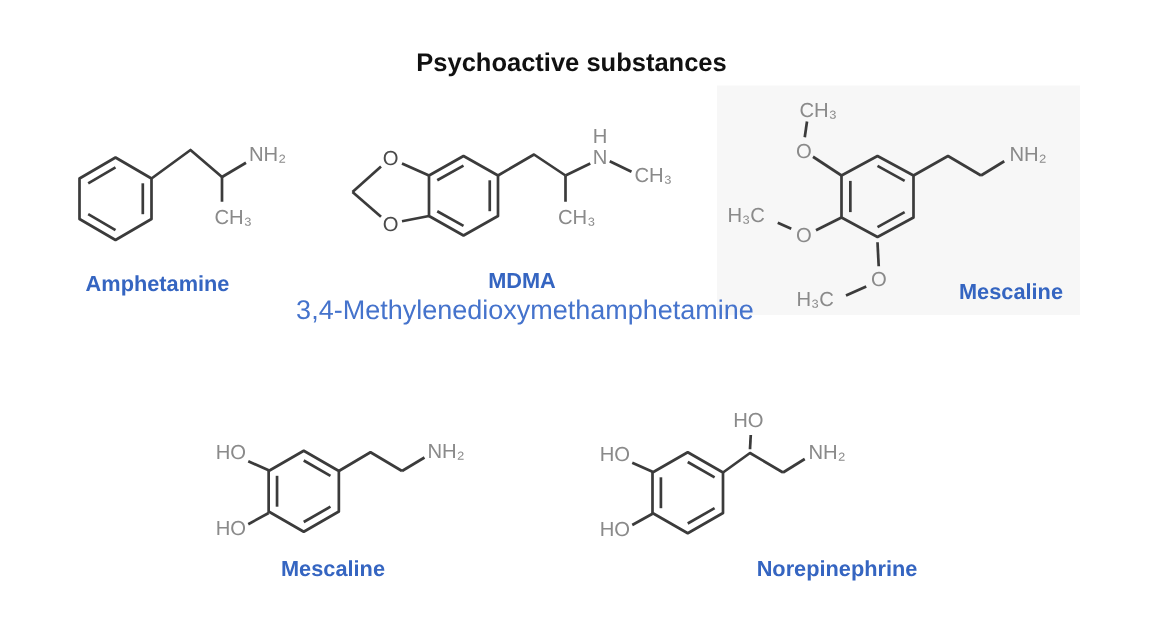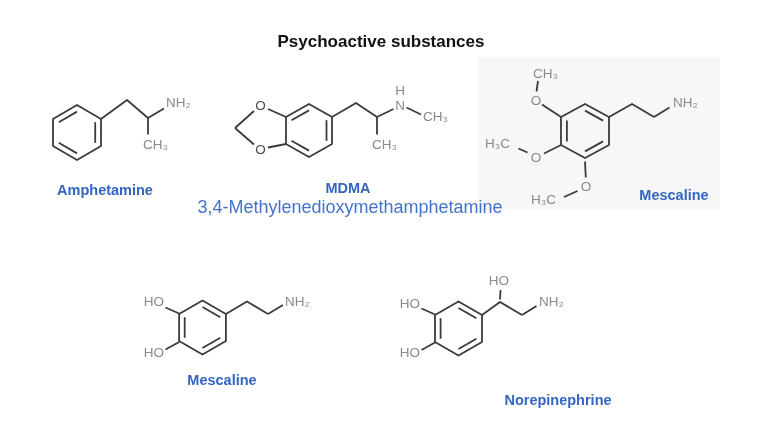--- a/index.html
+++ b/index.html
@@ -108,15 +108,15 @@
     <path class="bond" d="M421.5,308.5 L435,314.5"></path>
     <path class="bond" d="M421.5,350 L435,342.5"></path>
     <path class="bond" d="M482,315 L500,302 L522,315"></path>
     <path class="bond" d="M500,299.5 L500.5,290"></path>
     <path class="bond" d="M522,315 L536.5,306"></path>
     <text class="atom" x="509" y="284.5" text-anchor="end">HO</text>
     <text class="atom" x="420" y="307.5" text-anchor="end">HO</text>
     <text class="atom" x="420" y="357" text-anchor="end">HO</text>
     <text class="atom" x="539" y="306" text-anchor="start">NH₂</text>
   </svg>
-  <div class="mol-name" style="left:558px;top:380px;margin-top:20px;">Norepinephrine</div>
+  <div class="mol-name" style="left:558px;top:380px;">Norepinephrine</div>
 
 </div>
 
 </body></html>

